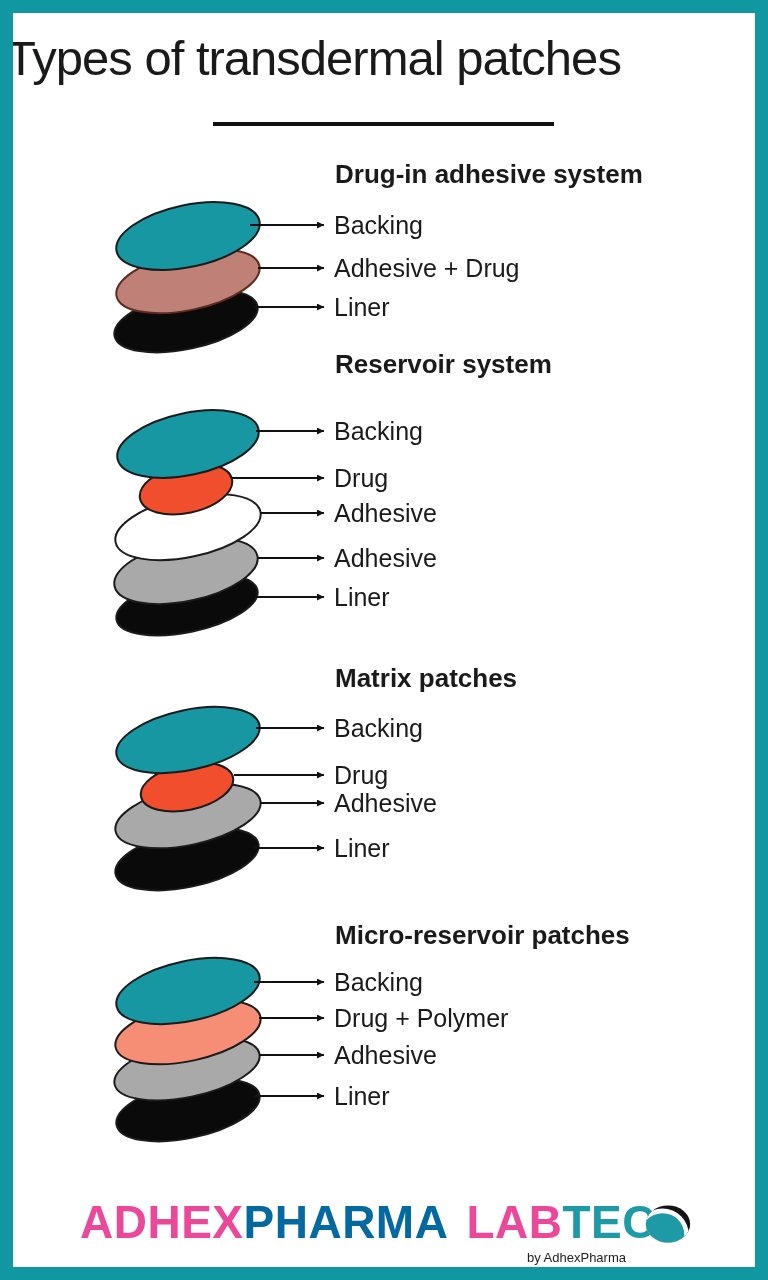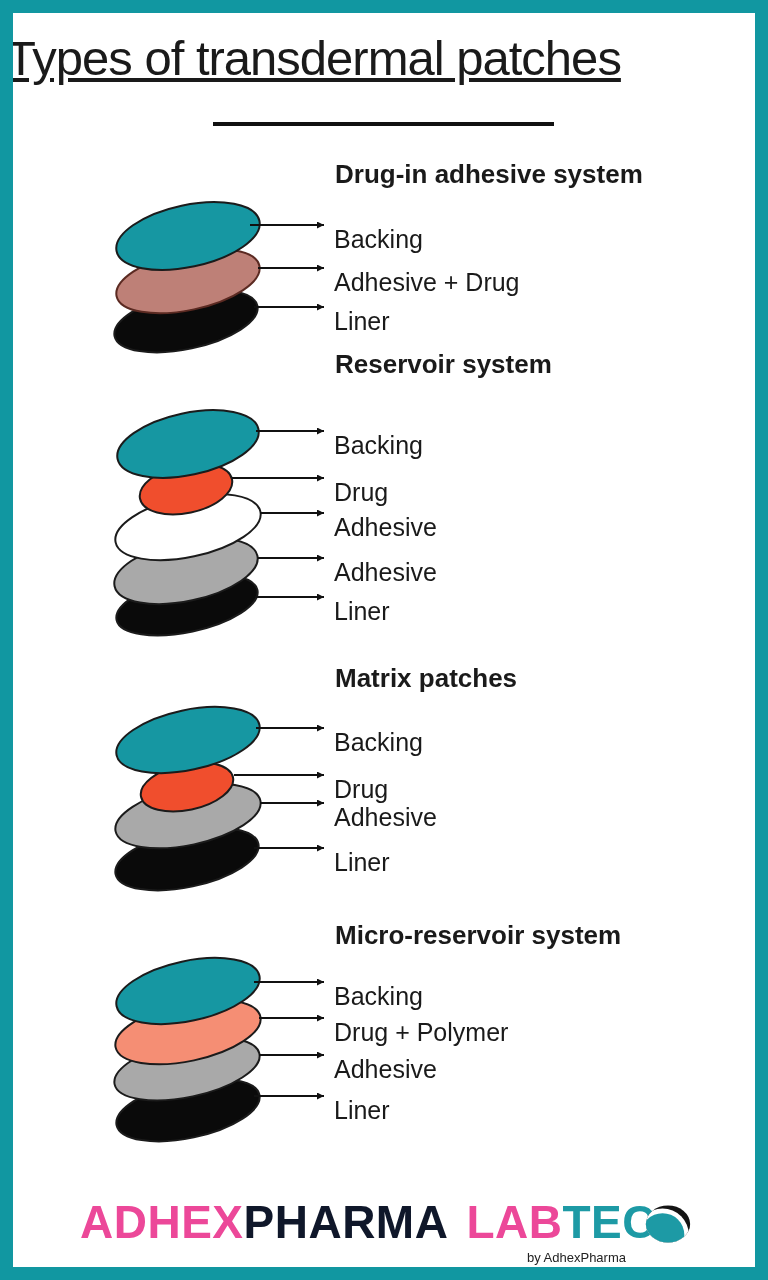--- a/index.html
+++ b/index.html
@@ -6,31 +6,31 @@
   body{
     width:768px;height:1280px;position:relative;overflow:hidden;
     background:#ffffff;font-family:"Liberation Sans","DejaVu Sans",sans-serif;
     color:#1a1a1a;
   }
   .frame{
     position:absolute;inset:0;border:13px solid #1197A1;pointer-events:none;z-index:5;
   }
   .title{
     position:absolute;top:30px;left:0;width:627px;text-align:center;
-    font-size:49px;font-weight:400;letter-spacing:-1px;line-height:1.15;text-decoration:underline;
+    font-size:49px;font-weight:400;letter-spacing:-1px;line-height:1.15;
   }
   .title-rule{
     position:absolute;left:213px;top:122px;width:341px;height:4px;background:#111;
   }
   .diagram-svg{position:absolute;left:0;top:0;width:768px;height:1280px;}
   .sec-title{
     position:absolute;left:335px;font-size:26px;font-weight:700;line-height:1.1;white-space:nowrap;
   }
   .layer-label{
-    position:absolute;left:334px;font-size:25px;font-weight:400;line-height:1.05;white-space:nowrap;margin-top:14px;
+    position:absolute;left:334px;font-size:25px;font-weight:400;line-height:1.05;white-space:nowrap;
   }
   .footer-brand{
     position:absolute;left:80px;top:1199px;font-size:46px;font-weight:700;
     letter-spacing:0.5px;line-height:1;white-space:nowrap;
   }
   .footer-brand .blk{color:#ec4899;}
   .brand-gap{display:inline-block;width:18px;}
   .footer-icon{position:absolute;left:645px;top:1205px;}
   .byline{
     position:absolute;right:142px;top:1250px;font-size:13px;font-weight:400;color:#222;
@@ -92,21 +92,21 @@
     <line x1="254" y1="982" x2="324" y2="982" stroke="#111" stroke-width="2" marker-end="url(#arr)"></line>
     <line x1="259" y1="1018" x2="324" y2="1018" stroke="#111" stroke-width="2" marker-end="url(#arr)"></line>
     <line x1="259" y1="1055" x2="324" y2="1055" stroke="#111" stroke-width="2" marker-end="url(#arr)"></line>
     <line x1="254" y1="1096" x2="324" y2="1096" stroke="#111" stroke-width="2" marker-end="url(#arr)"></line>
   </g>
 </svg>
 
 <div class="sec-title" style="top:160px;">Drug-in adhesive system</div>
 <div class="sec-title" style="top:350px;">Reservoir system</div>
 <div class="sec-title" style="top:664px;">Matrix patches</div>
-<div class="sec-title" style="top:921px;">Micro-reservoir system</div>
+<div class="sec-title" style="top:921px;">Micro-reservoir patches</div>
 
 <div class="layer-label" style="top:212px;">Backing</div>
 <div class="layer-label" style="top:255px;">Adhesive + Drug</div>
 <div class="layer-label" style="top:294px;">Liner</div>
 
 <div class="layer-label" style="top:418px;">Backing</div>
 <div class="layer-label" style="top:465px;">Drug</div>
 <div class="layer-label" style="top:500px;">Adhesive</div>
 <div class="layer-label" style="top:545px;">Adhesive</div>
 <div class="layer-label" style="top:584px;">Liner</div>
@@ -115,21 +115,21 @@
 <div class="layer-label" style="top:762px;">Drug</div>
 <div class="layer-label" style="top:790px;">Adhesive</div>
 <div class="layer-label" style="top:835px;">Liner</div>
 
 <div class="layer-label" style="top:969px;">Backing</div>
 <div class="layer-label" style="top:1005px;">Drug + Polymer</div>
 <div class="layer-label" style="top:1042px;">Adhesive</div>
 <div class="layer-label" style="top:1083px;">Liner</div>
 
 <div class="footer-brand">
-  <span class="blk">ADHEX</span><span style="color: #0f172a; text-align: center;">PHARMA</span><span class="brand-gap"></span><span class="blk">LAB</span><span style="color: rgb(29, 154, 165);">TEC</span>
+  <span class="blk">ADHEX</span><span style="color: #0369a1; text-align: center;">PHARMA</span><span class="brand-gap"></span><span class="blk">LAB</span><span style="color: rgb(29, 154, 165);">TEC</span>
 </div>
 
 <svg class="footer-icon" width="46" height="38" viewBox="0 0 100 84" xmlns="http://www.w3.org/2000/svg">
   <defs>
     <clipPath id="iconclip">
         <ellipse cx="50" cy="42" rx="49" ry="41"></ellipse>
       </clipPath>
   </defs>
   <g clip-path="url(#iconclip)">
     <rect x="0" y="0" width="100" height="84" fill="#141414"></rect>

